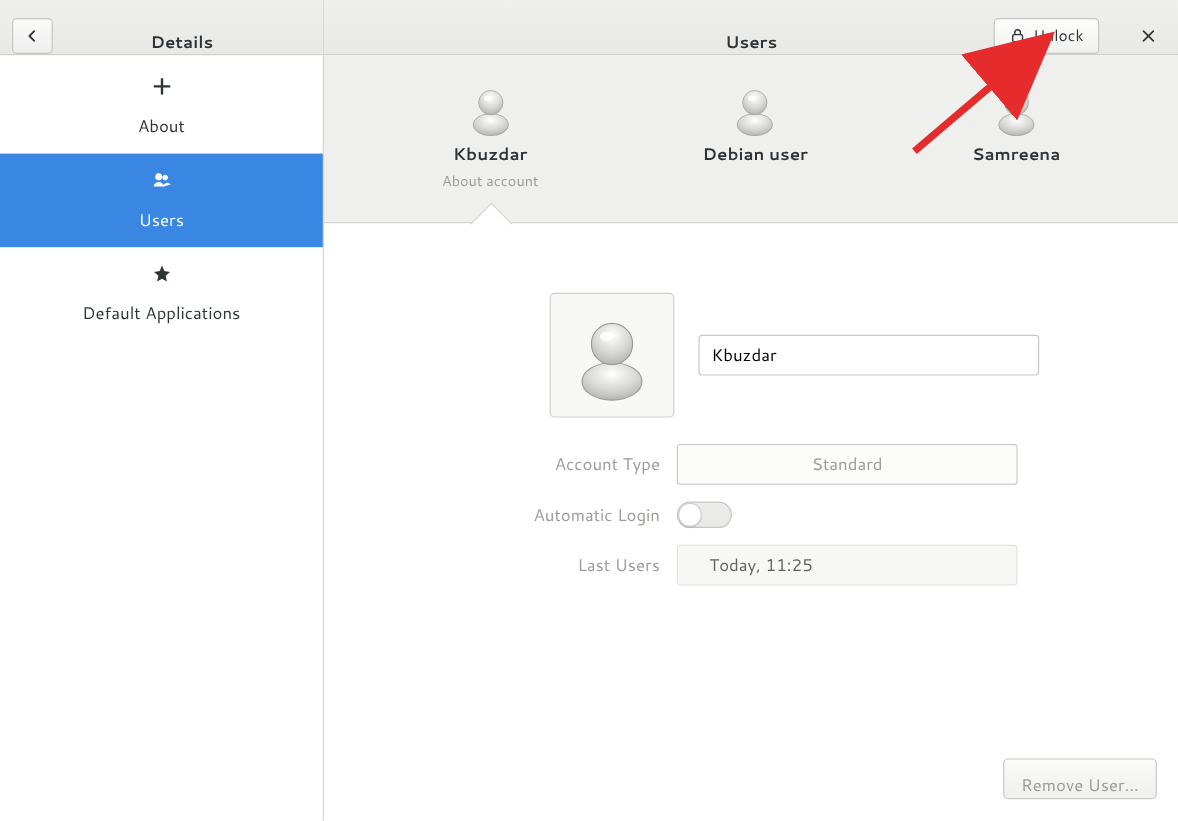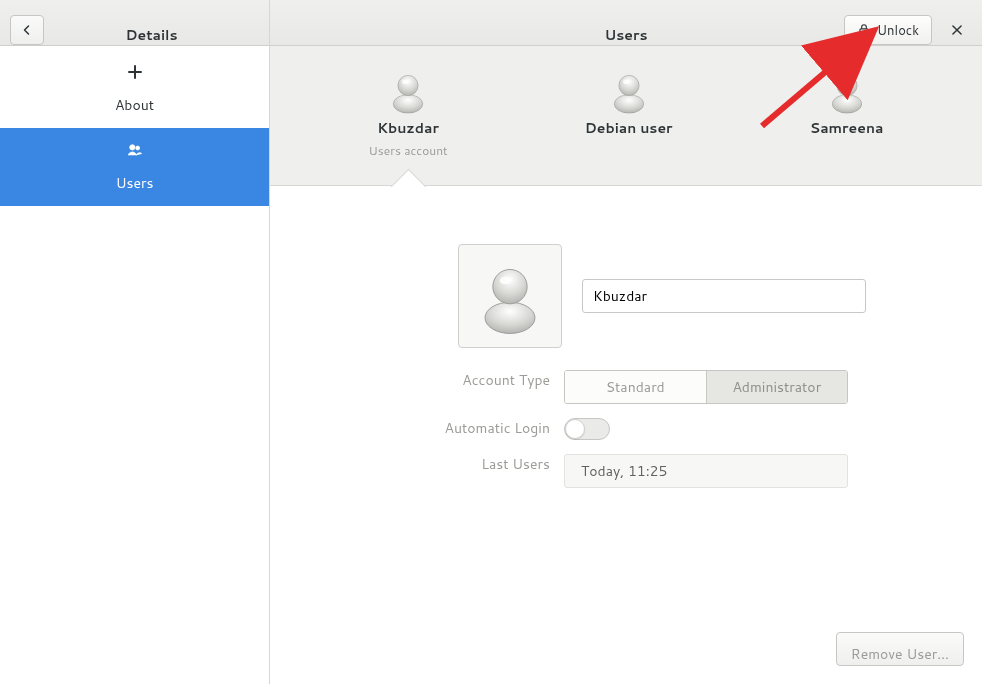--- a/index.html
+++ b/index.html
@@ -7,21 +7,21 @@
   .window { display: flex; width: 100%; height: 100%; }
   .sidebar { width: 270px; height: 100%; border-right: 1px solid #d6d6d3; display: flex; flex-direction: column; }
   .main { flex: 1; height: 100%; display: flex; flex-direction: column; background: #fff; }
 
   
   .header { height: 46px; background: linear-gradient(#efefed, #e8e8e6); border-bottom: 1px solid #cfcfcc; display: flex; align-items: flex-end; position: relative; padding: 0 10px; }
   .header-title { flex: 1; text-align: center; font-weight: 700; font-size: 14px; color: #2e3436; }
   .back-btn { width: 34px; height: 30px; border: 1px solid #c7c6c3; border-radius: 4px; background: linear-gradient(#fafafa,#efefee); display: flex; align-items: center; justify-content: center; cursor: pointer; }
   .back-btn svg { width: 12px; height: 12px; }
 
-  .unlock-btn { height: 30px; border: 1px solid #c7c6c3; border-radius: 4px; background: linear-gradient(#fdfdfd,#f1f1ef); padding: 14px 12px; display: flex; align-items: center; gap: 6px; font-size: 13px; color: #2e3436; cursor: pointer; margin-right: 10px; box-shadow: 0 1px 0 rgba(255,255,255,0.6) inset; }
+  .unlock-btn { height: 30px; border: 1px solid #c7c6c3; border-radius: 4px; background: linear-gradient(#fdfdfd,#f1f1ef); padding: 14px 12px; display: flex; align-items: center; gap: 6px; font-size: 13px; color: #2e3436; cursor: pointer; margin-right: 26px; box-shadow: 0 1px 0 rgba(255,255,255,0.6) inset; }
   .unlock-btn svg { width: 14px; height: 14px; }
   .close-btn { width: 30px; height: 30px; display: flex; align-items: center; justify-content: center; font-size: 16px; cursor: pointer; color: #2e3436; }
 
   .header-right { position: absolute; right: 10px; display: flex; align-items: center; }
 
   
   .nav { flex: 1; padding-top: 4px; }
   .nav-item { display: flex; align-items: center; gap: 14px; padding: 13px 18px; font-size: 14px; color: #2e3436; cursor: pointer; flex-direction: column; }
   .nav-item.selected { background: #3a86e3; color: #fff; }
   .nav-item.selected .nav-icon svg { fill: #fff; stroke: #fff; }
@@ -46,34 +46,34 @@
 
   .details-pane { flex: 1; position: relative; padding: 58px 40px 20px 40px; }
   .profile-row { display: flex; align-items: center; gap: 20px; }
 
   .avatar-box { width: 104px; height: 104px; border: 1px solid #cfcfcc; border-radius: 4px; background: #f7f7f5; display: flex; align-items: center; justify-content: center; cursor: pointer; }
   .avatar-box .avatar-lg { width: 78px; height: 78px; }
 
   .name-input { width: 284px; height: 34px; border: 1px solid #c8c8c5; border-radius: 3px; background: #fff; padding: 0 10px; font-size: 14px; outline: none; }
 
   .form { margin-top: 22px; margin-left: 10px; }
-  .form-row { display: flex; gap: 14px; margin-bottom: 14px; }
+  .form-row { display: flex; align-items: center; gap: 14px; margin-bottom: 14px; }
   .form-label { width: 230px; text-align: right; font-size: 14px; color: #9b9b97; }
   .form-control { flex: 1; display: flex; max-width: 284px; }
   .seg-group { display: flex; width: 284px; border: 1px solid #c7c6c3; border-radius: 3px; overflow: hidden; }
   .seg { flex: 1; height: 32px; display: flex; align-items: center; justify-content: center; font-size: 14px; color: #9b9b97; background: #fcfcfb; cursor: not-allowed; }
   .seg + .seg { border-left: 1px solid #c7c6c3; }
   .seg.active { background: #e6e6e3; color: #8f8f8b; }
 
   .passfield { width: 284px; height: 34px; border: 1px solid #c8c8c5; border-radius: 3px; background: #f7f7f5; padding: 0 10px; font-size: 14px; display: flex; align-items: center; color: #2e3436; cursor: pointer; }
 
   .toggle { width: 46px; height: 22px; border: 1px solid #c7c6c3; border-radius: 11px; background: #eaeae8; position: relative; cursor: not-allowed; }
   .toggle .knob { width: 20px; height: 20px; background: #fff; border-radius: 50%; border: 1px solid #cfcfcc; position: absolute; top: 0; left: 0; box-shadow: 0 1px 1px rgba(0,0,0,0.1); }
 
-  .readonly { width: 284px; height: 34px; border: 1px solid #e2e2df; border-radius: 3px; background: #f7f7f5; padding: 0 16px; font-size: 14px; display: flex; align-items: center; color: #616161; }
+  .readonly { width: 284px; height: 34px; border: 1px solid #e2e2df; border-radius: 3px; background: #f7f7f5; padding: 0 26px; font-size: 14px; display: flex; align-items: center; color: #616161; }
 
   .remove-btn { position: absolute; right: 18px; bottom: 18px; height: 34px; padding: 11px 14px; border: 1px solid #c7c6c3; border-radius: 4px; background: linear-gradient(#fbfbfa,#efefee); color: #9b9b97; font-size: 14px; cursor: not-allowed; }
 
   
   .arrow-annot { position: absolute; pointer-events: none; }
 
   
   .avatar-svg { width: 100%; height: 100%; }
 </style>
 </head>
@@ -118,20 +118,28 @@
         <span class="nav-icon">
           <svg viewBox="0 0 24 24" fill="#fff">
               <circle cx="8" cy="8" r="4"></circle>
               <circle cx="16" cy="9" r="3"></circle>
               <path d="M2 20c0-3 3-5 6-5s6 2 6 5"></path>
               <path d="M14 20c0-2 2-4 5-4 2 0 3 1 3 2"></path>
             </svg>
         </span>
         <span>Users</span>
       </div>
+      <div class="nav-item">
+        <span class="nav-icon">
+          <svg viewBox="0 0 24 24">
+              <path d="M12 2l2.9 6.9L22 10l-5.5 4.8L18.2 22 12 18.3 5.8 22l1.7-7.2L2 10l7.1-1.1z" fill="#2e3436"></path>
+            </svg>
+        </span>
+        <span>Default Applications</span>
+      </div>
     </div>
   </div>
 
   <div class="main">
     <div class="header">
       <div class="header-title">Users</div>
       <div class="header-right">
         <div class="unlock-btn">
           <svg viewBox="0 0 24 24">
               <rect x="5" y="10" width="14" height="10" rx="2" fill="none" stroke="#2e3436" stroke-width="2"></rect>
@@ -147,21 +155,21 @@
       </div>
     </div>
 
     <div class="user-strip">
       <div class="user-strip-inner">
         <div class="user-card" style="position:relative">
           <svg class="avatar-sm avatar-svg" viewBox="0 0 100 100">
               <use href="#avatar-shape"></use>
             </svg>
           <div class="uname">Kbuzdar</div>
-          <div class="usub">Users account</div>
+          <div class="usub">About account</div>
           <div class="notch" style="left:50%"></div>
         </div>
         <div class="user-card">
           <svg class="avatar-sm avatar-svg" viewBox="0 0 100 100">
               <use href="#avatar-shape"></use>
             </svg>
           <div class="uname">Debian user</div>
         </div>
         <div class="user-card">
           <svg class="avatar-sm avatar-svg" viewBox="0 0 100 100">
@@ -182,21 +190,20 @@
         </div>
         <input class="name-input" value="Kbuzdar" style="">
       </div>
 
       <div class="form">
         <div class="form-row">
           <div class="form-label">Account Type</div>
           <div class="form-control">
             <div class="seg-group">
               <div class="seg">Standard</div>
-              <div class="seg active">Administrator</div>
             </div>
           </div>
         </div>
         <div class="form-row">
           <div class="form-label">Automatic Login</div>
           <div class="form-control">
             <div class="toggle">
                 <div class="knob"></div>
               </div>
           </div>

